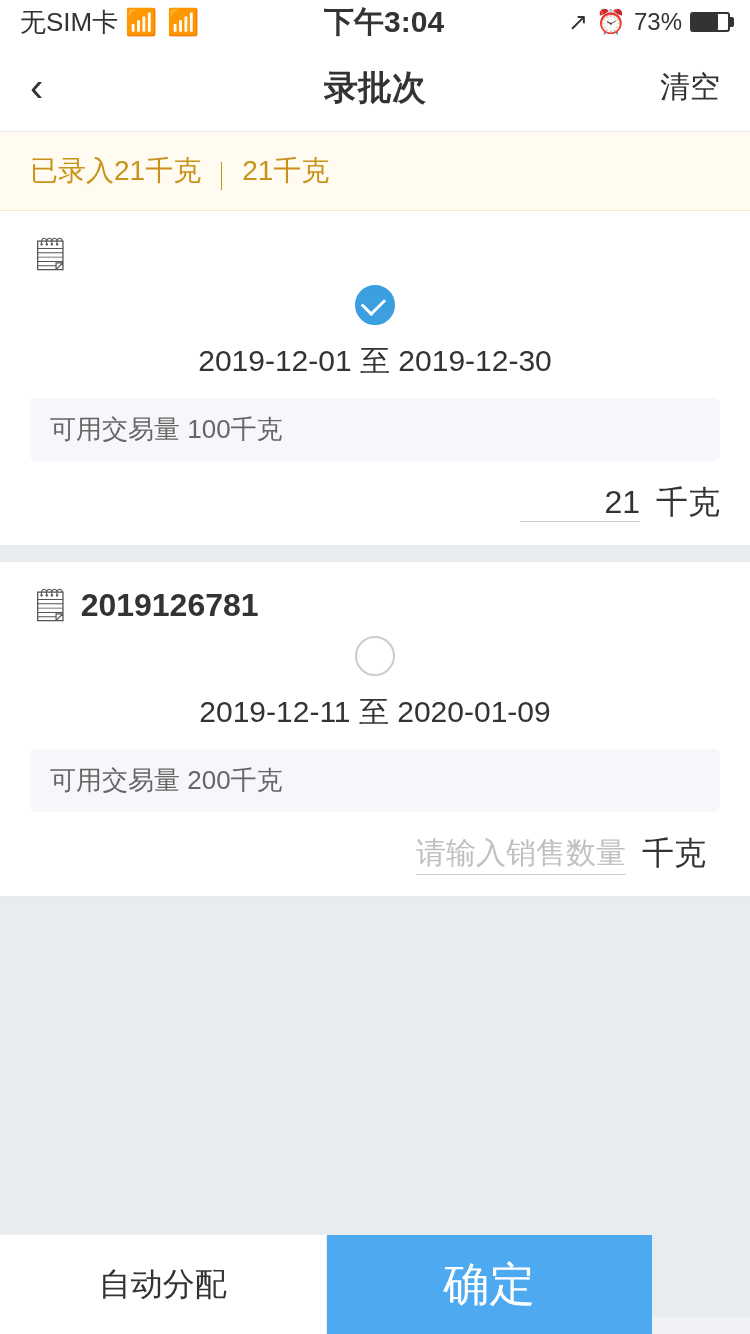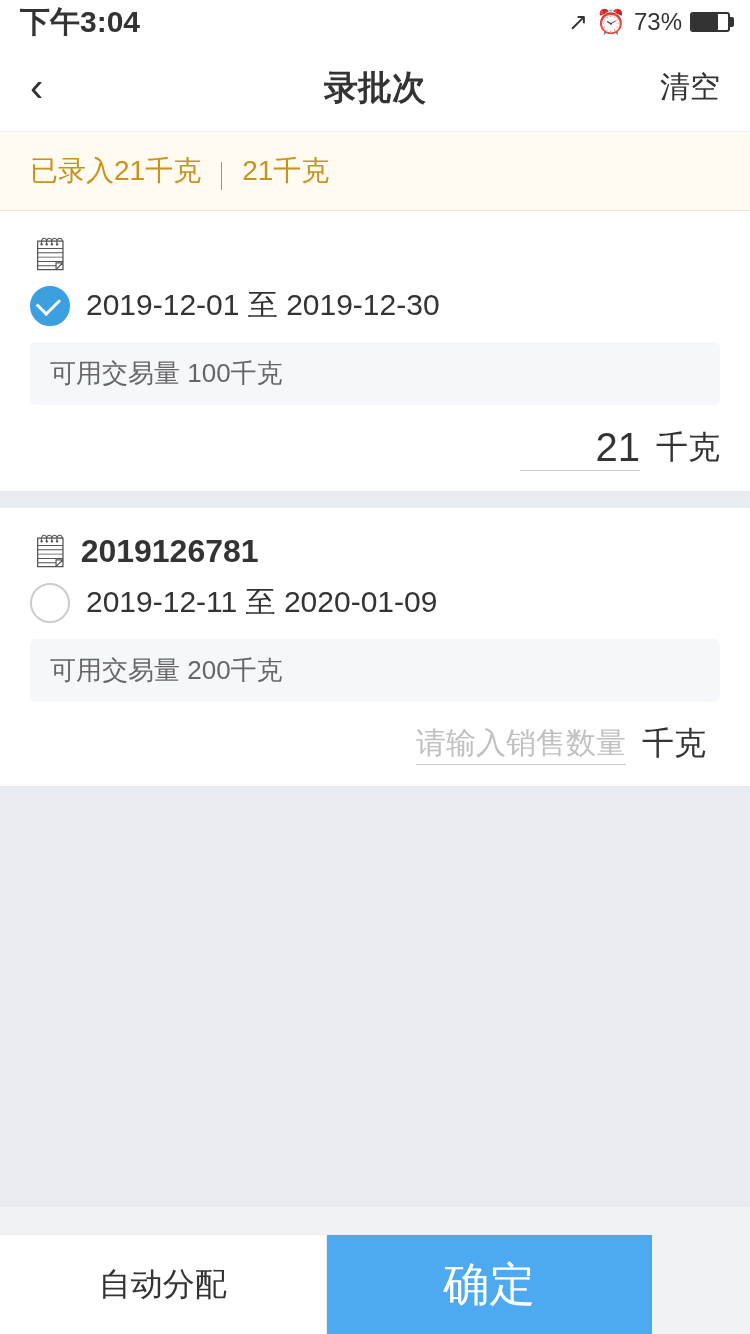--- a/index.html
+++ b/index.html
@@ -136,20 +136,21 @@
     .batch-id {
       font-size: 32px;
       font-weight: 600;
       color: #333;
     }
     .batch-date-row {
       display: flex;
       align-items: center;
       gap: 16px;
       margin-bottom: 16px;
+      flex-direction: column;
     }
     .radio-circle {
       width: 40px;
       height: 40px;
       border-radius: 50%;
       border: 2px solid #ccc;
       background: #fff;
       flex-shrink: 0;
       display: flex;
       align-items: center;
@@ -187,21 +188,21 @@
     
     .qty-input-row {
       display: flex;
       align-items: center;
       justify-content: flex-end;
       padding: 20px 30px;
       gap: 16px;
       border-bottom: 1px solid #e8e8e8;
     }
     .qty-value {
-      font-size: 40px;
+      font-size: 32px;
       font-weight: 500;
       color: #333;
     }
     .qty-unit {
       font-size: 32px;
       color: #333;
     }
     .qty-underline {
       border-bottom: 1px solid #ccc;
       min-width: 120px;
@@ -276,20 +277,24 @@
     }
 
     .page-content {
       padding-bottom: 100px;
     }
   </style>
 </head>
 <body>
 
 <div class="status-bar">
+  <div class="status-bar-left">
+    <span>无SIM卡 📶</span>
+    <span>📶</span>
+  </div>
   <div class="status-bar-center">下午3:04</div>
   <div class="status-bar-right">
     <span>↗</span>
     <span>⏰</span>
     <span>73%</span>
     <span class="battery-icon">
       <div class="battery-fill"></div>
     </span>
   </div>
 </div>

